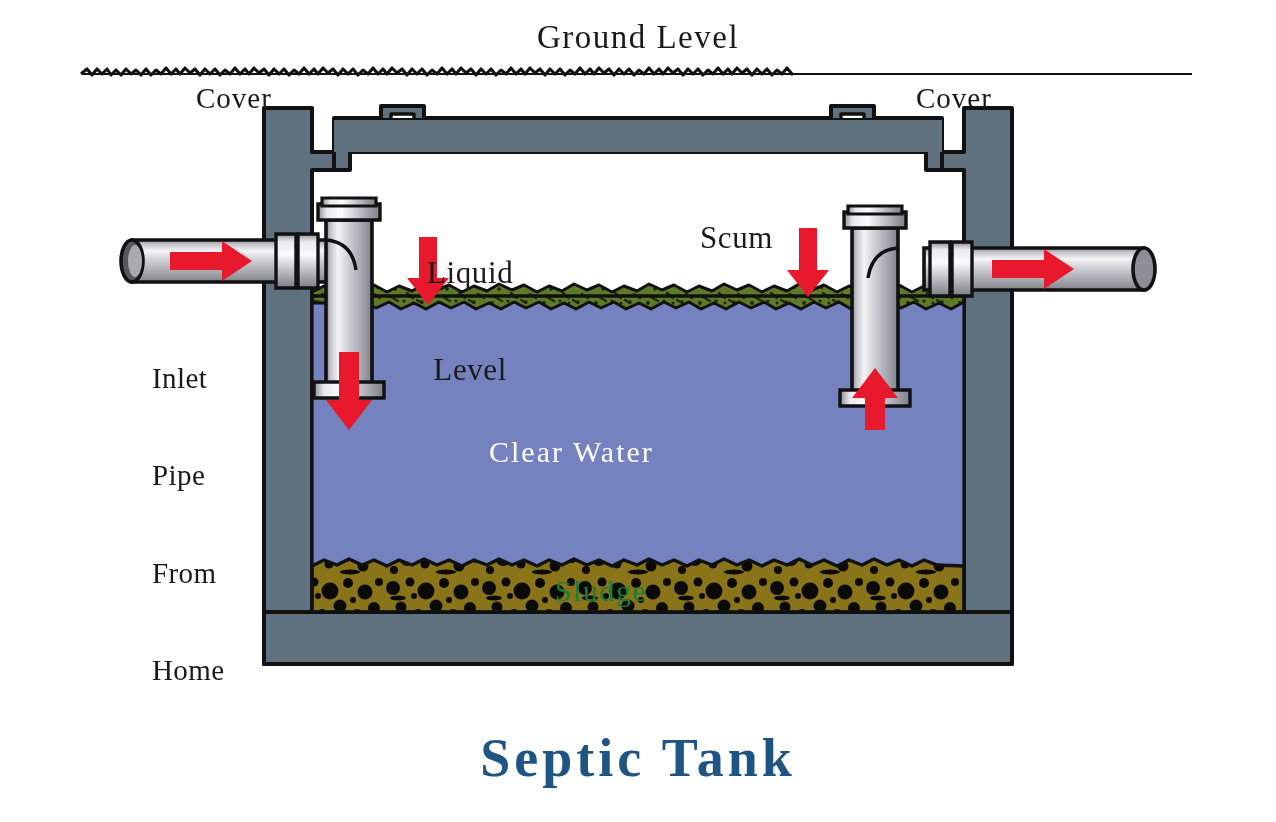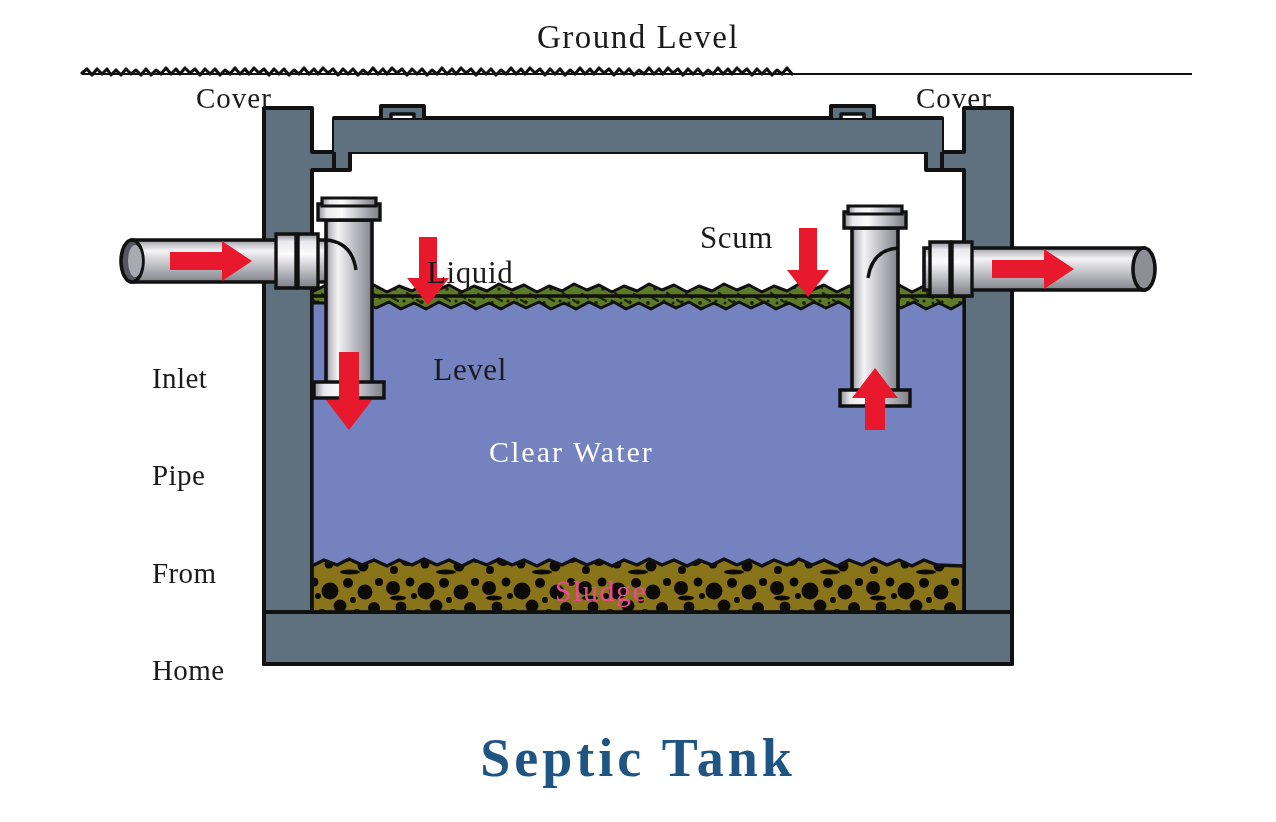--- a/index.html
+++ b/index.html
@@ -89,21 +89,21 @@
     left: 489px;
     top: 436px;
     font-size: 30px;
     color: #ffffff;
     letter-spacing: 2px;
   }
   .lbl-sludge {
     left: 555px;
     top: 575px;
     font-size: 30px;
-    color: #ec4899;
+    color: #15803d;
     letter-spacing: 1.5px;
   }
   .lbl-title {
     left: 0;
     top: 694px;
     width: 1276px;
     text-align: center;
     font-size: 54px;
     font-weight: bold;
     letter-spacing: 4px;

